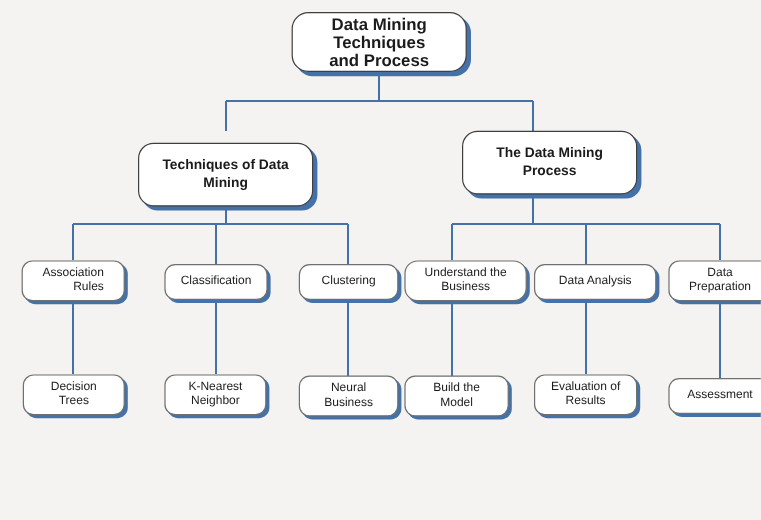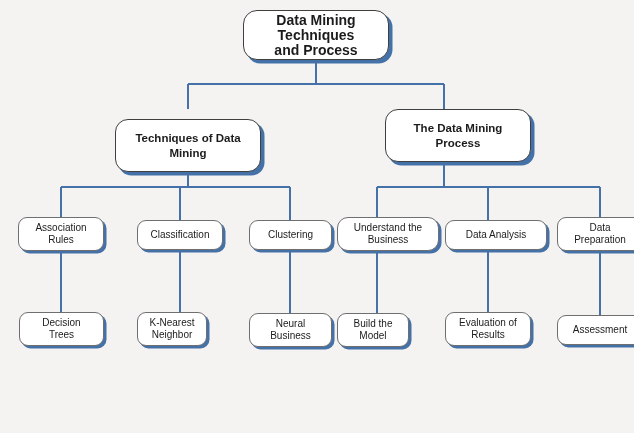--- a/index.html
+++ b/index.html
@@ -119,21 +119,21 @@
   <div class="node level-branch" style="left: 115px; top: 109px; width: 146px; height: 53px; margin-top: 10px;">
     <span class="node-label">Techniques of Data
 Mining</span>
   </div>
 
   <div class="node level-branch" style="left: 385px; top: 109px; width: 146px; height: 53px; text-align: center;">
     <span class="node-label">The Data Mining
 Process</span>
   </div>
 
-  <div class="node level-child" style="left: 18px; top: 217px; width: 86px; height: 34px;">
+  <div class="node level-child" style="left: 18px; top: 217px; width: 86px; height: 34px; text-align: right;">
     <span class="node-label">Association
 Rules</span>
   </div>
 
   <div class="node level-child" style="left: 137px; top: 220px; width: 86px; height: 30px;">
     <span class="node-label">Classification</span>
   </div>
 
   <div class="node level-child" style="left: 249px; top: 220px; width: 83px; height: 30px;">
     <span class="node-label">Clustering</span>
@@ -151,31 +151,31 @@
   <div class="node level-child" style="left: 557px; top: 217px; width: 86px; height: 34px;">
     <span class="node-label">Data
 Preparation</span>
   </div>
 
   <div class="node level-leaf" style="left: 19px; top: 312px; width: 85px; height: 34px;">
     <span class="node-label">Decision
 Trees</span>
   </div>
 
-  <div class="node level-leaf" style="left: 137px; top: 312px; width: 70px; height: 34px;">
+  <div class="node level-leaf" style="left: 137px; top: 312px; width: 85px; height: 34px;">
     <span class="node-label">K-Nearest
 Neighbor</span>
   </div>
 
   <div class="node level-leaf" style="left: 249px; top: 313px; width: 83px; height: 34px;">
     <span class="node-label">Neural
 Business</span>
   </div>
 
-  <div class="node level-leaf" style="left: 337px; top: 313px; width: 72px; height: 34px;">
+  <div class="node level-leaf" style="left: 337px; top: 313px; width: 87px; height: 34px;">
     <span class="node-label">Build the
 Model</span>
   </div>
 
   <div class="node level-leaf" style="left: 445px; top: 312px; width: 86px; height: 34px;">
     <span class="node-label">Evaluation of
 Results</span>
   </div>
 
   <div class="node level-leaf" style="left: 557px; top: 315px; width: 86px; height: 30px;">

